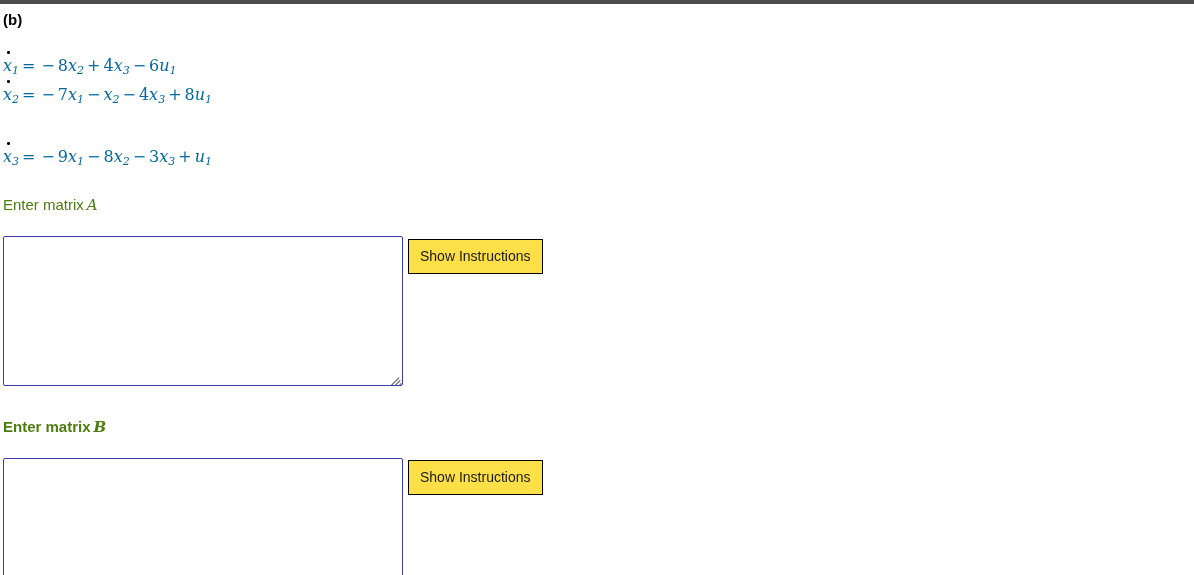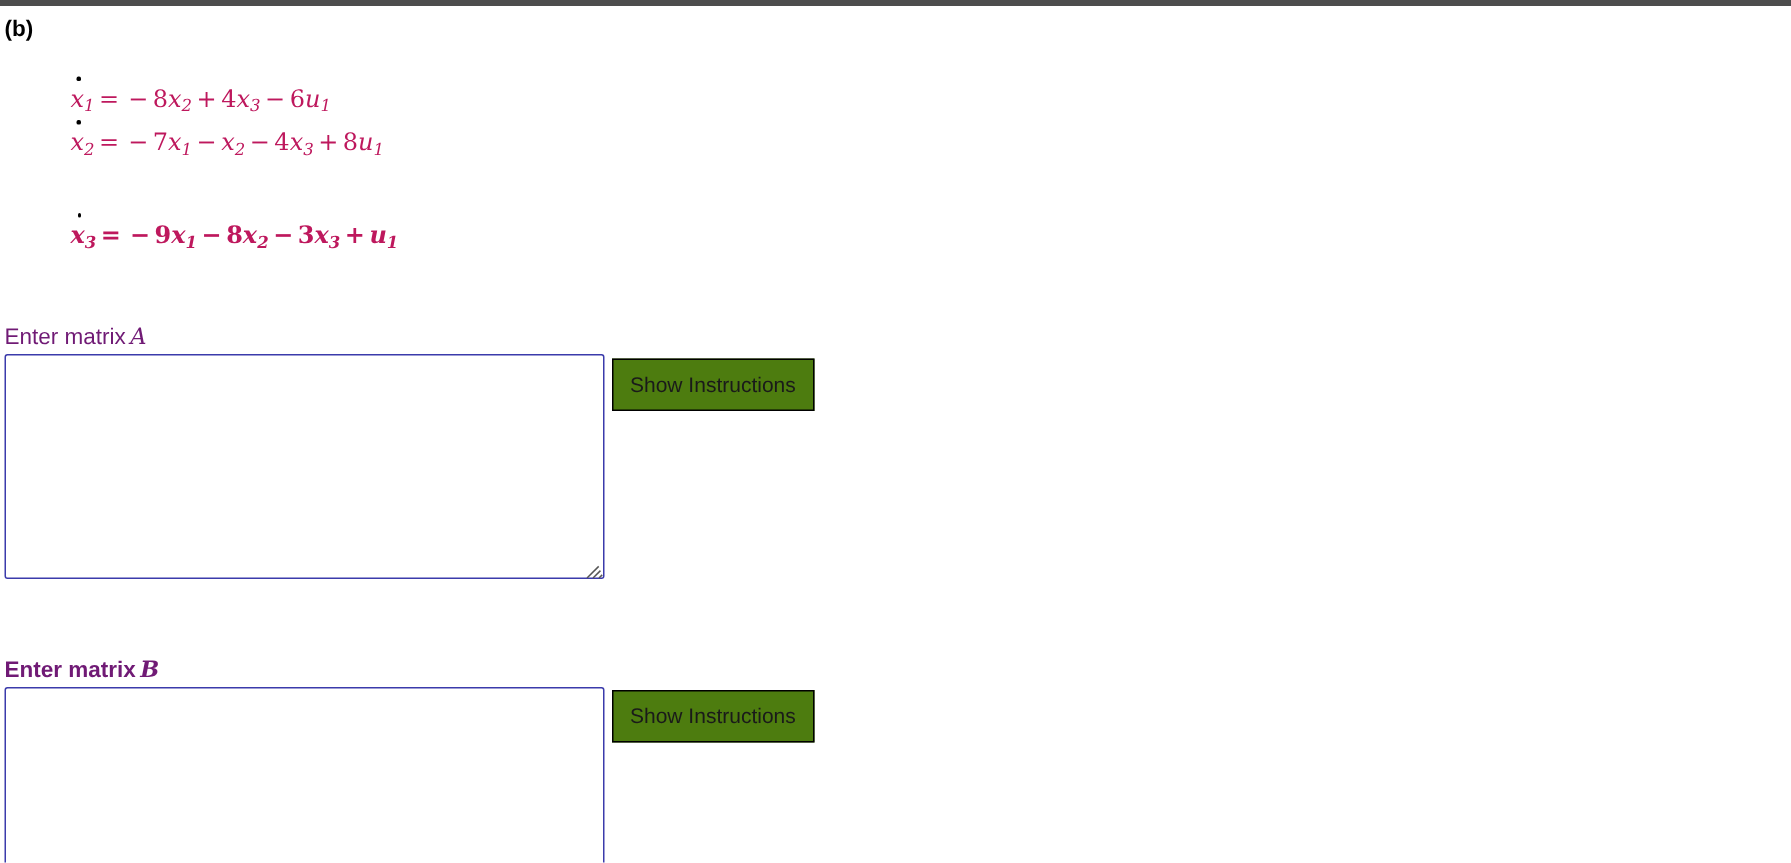--- a/index.html
+++ b/index.html
@@ -48,27 +48,26 @@
     white-space: nowrap;
   }
 
   
   .eq {
     position: absolute;
     left: 3px;
     font-family: "DejaVu Serif", "Liberation Serif", serif;
     font-size: 16px;
     line-height: 20px;
-    color: #be185d;
-    white-space: nowrap;
-    margin-left: 44px;
+    color: #0369a1;
+    white-space: nowrap;
   }
   .eq-1 { top: 52px; }
   .eq-2 { top: 81px; }
-  .eq-3 { top: 143px; font-weight: bold; }
+  .eq-3 { top: 143px; }
 
   .mvar {
     font-style: italic;
     font-family: "DejaVu Serif", "Liberation Serif", serif;
   }
   .mnum {
     font-style: normal;
     font-family: "DejaVu Serif", "Liberation Serif", serif;
   }
   .mop {
@@ -97,23 +96,22 @@
     background: #000;
   }
 
   
   .field-label {
     position: absolute;
     left: 3px;
     font-family: "Liberation Sans", sans-serif;
     font-size: 15px;
     line-height: 19px;
-    color: #701a75;
-    white-space: nowrap;
-    margin-top: 20px;
+    color: #4d7c0f;
+    white-space: nowrap;
   }
   .label-a { top: 191px; }
   .label-b { top: 413px; font-weight: bold; }
   .field-label .mathsym {
     font-family: "DejaVu Serif", "Liberation Serif", serif;
     font-style: italic;
     font-size: 15px;
     padding-left: 3px;
   }
 
@@ -158,21 +156,21 @@
     transform-origin: 0 0;
   }
   .resize-grip i:nth-child(1) { width: 11px; height: 1px; left: 1px;  top: 12px; }
   .resize-grip i:nth-child(2) { width: 7px;  height: 1px; left: 5px;  top: 12px; }
   .resize-grip i:nth-child(3) { width: 3px;  height: 1px; left: 9px;  top: 12px; }
   .grip-a { left: 390px; top: 369px; }
 
   
   .show-instructions-btn {
     position: absolute;
-    background: #4d7c0f;
+    background: #fde047;
     border: 1px solid #000000;
     border-radius: 0;
     font-family: "Liberation Sans", sans-serif;
     font-size: 14px;
     line-height: 16px;
     color: #1a1a1a;
     padding: 8px 11px 9px 11px;
     cursor: pointer;
     white-space: nowrap;
   }

